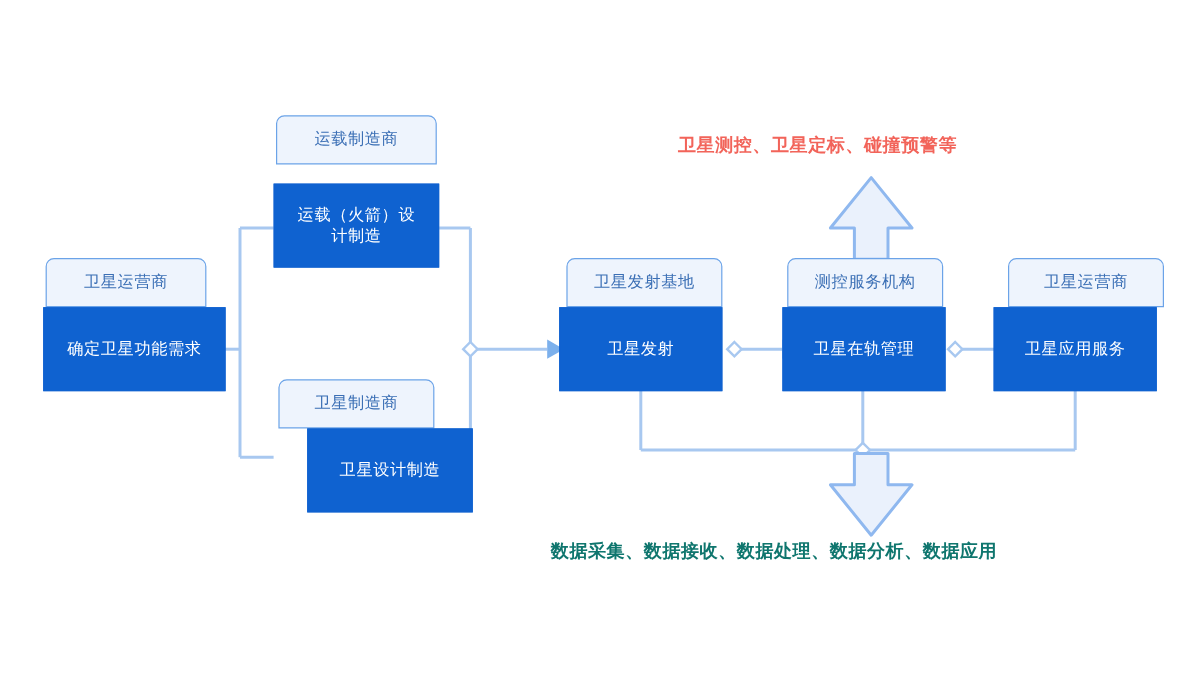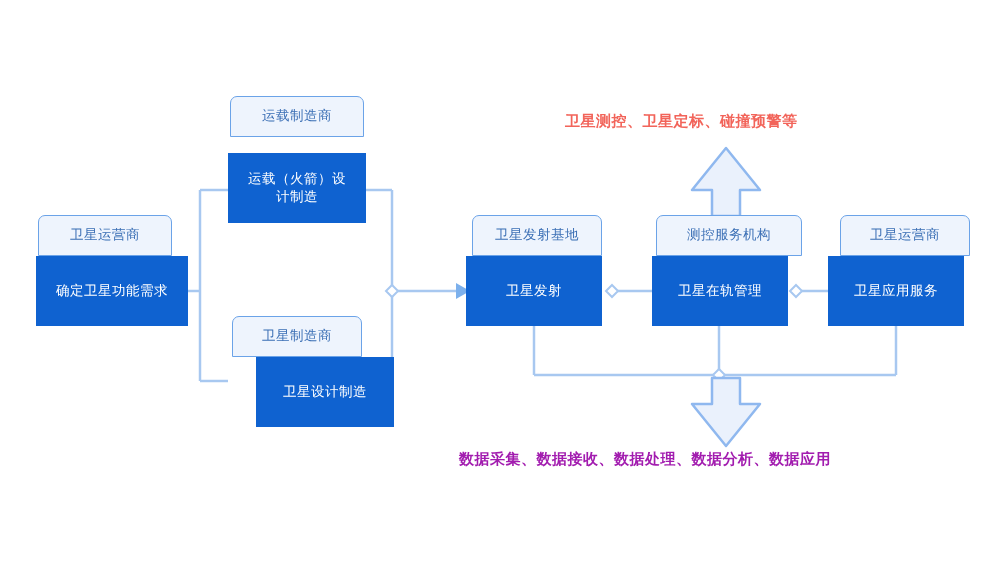--- a/index.html
+++ b/index.html
@@ -71,21 +71,21 @@
     position: absolute;
     font-size: 15px;
     letter-spacing: 0.5px;
     white-space: nowrap;
     font-weight: 700;
   }
   .callout-top {
     color: #f2645a;
   }
   .callout-bottom {
-    color: #a21caf;
+    color: #0f766e;
     text-align: center;
   }
 
   
   .block-arrow {
     position: absolute;
   }
 
   
   #logo {
@@ -185,21 +185,21 @@
     <div class="node-head" style="left:232px; top:316px; width:130px; height:41px;">卫星制造商</div>
     <div class="node-body" style="left:228px; top:357px; width:138px; height:70px;margin-left:28px;">卫星设计制造</div>
   </div>
 
   <div class="node">
     <div class="node-head" style="left:472px; top:215px; width:130px; height:41px;">卫星发射基地</div>
     <div class="node-body" style="left:466px; top:256px; width:136px; height:70px;">卫星发射</div>
   </div>
 
   <div class="node">
-    <div class="node-head" style="left:656px; top:215px; width:146px; height:41px;">测控服务机构</div>
+    <div class="node-head" style="left:656px; top:215px; width:130px; height:41px;">测控服务机构</div>
     <div class="node-body" style="left:652px; top:256px; width:136px; height:70px;">卫星在轨管理</div>
   </div>
 
   <div class="node">
     <div class="node-head" style="left:840px; top:215px; width:130px; height:41px;">卫星运营商</div>
     <div class="node-body" style="left:828px; top:256px; width:136px; height:70px;">卫星应用服务</div>
   </div>
 
   <div class="callout callout-top" style="left:565px; top:112px;">卫星测控、卫星定标、碰撞预警等</div>
 

